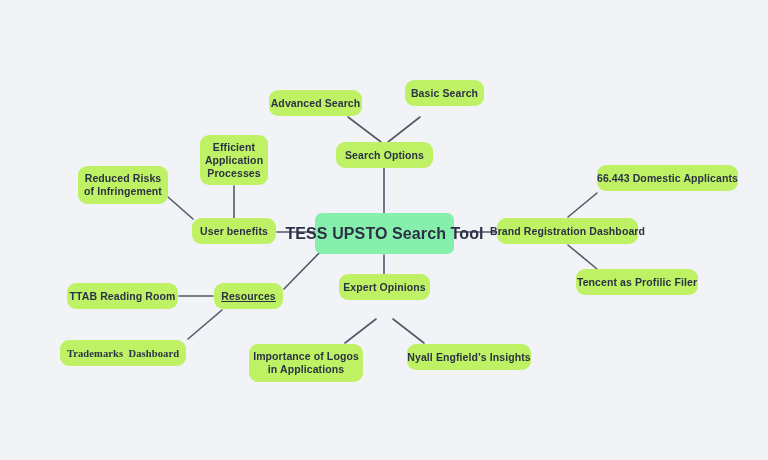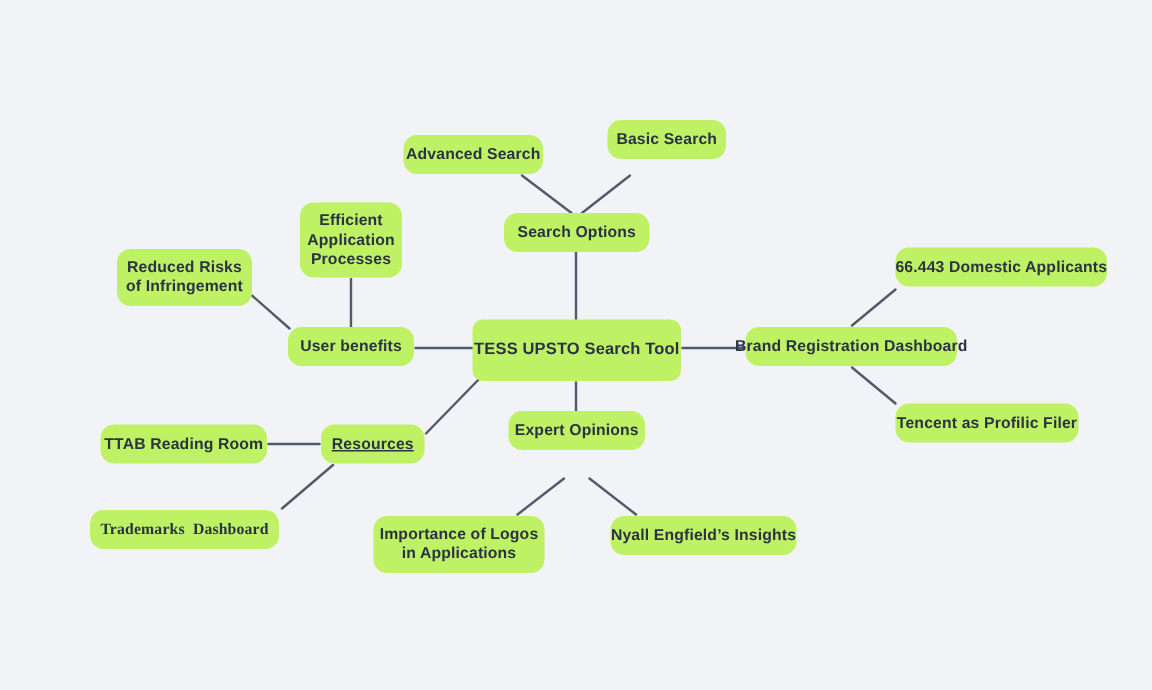--- a/index.html
+++ b/index.html
@@ -36,24 +36,24 @@
     line-height: 13px;
     letter-spacing: 0.1px;
     display: flex;
     align-items: center;
     justify-content: center;
     text-align: center;
     padding: 0 11px;
     white-space: pre;
   }
   .node.root {
-    background: #bef264;
+    background: #86efac;
     border-radius: 7px;
     color: #2b3245;
-    font-size: 11px;
+    font-size: 16px;
   }
 </style>
 </head>
 <body>
 
 <div id="canvas">
   <svg id="edges">
       <line x1="384" y1="213" x2="384" y2="168" stroke="#505a6b" stroke-width="1.6" stroke-linecap="round"></line>
       <line x1="381" y1="142" x2="348" y2="117" stroke="#505a6b" stroke-width="1.6" stroke-linecap="round"></line>
       <line x1="388" y1="142" x2="420" y2="117" stroke="#505a6b" stroke-width="1.6" stroke-linecap="round"></line>
@@ -76,21 +76,21 @@
       <div class="node" style="left: 269px; top: 90px; width: 93px; height: 26px;"><span>Advanced Search</span></div>
       <div class="node" style="left: 405px; top: 80px; width: 79px; height: 26px;"><span>Basic Search</span></div>
       <div class="node" style="left: 192px; top: 218px; width: 84px; height: 26px;"><span>User benefits</span></div>
       <div class="node" style="left: 200px; top: 135px; width: 68px; height: 50px;"><span>Efficient
 Application
 Processes</span></div>
       <div class="node" style="left: 78px; top: 166px; width: 90px; height: 38px;"><span>Reduced Risks
 of Infringement</span></div>
       <div class="node" style="left: 497px; top: 218px; width: 141px; height: 26px;"><span>Brand Registration Dashboard</span></div>
       <div class="node" style="left: 597px; top: 165px; width: 141px; height: 26px; justify-content: center;"><span>66.443 Domestic Applicants</span></div>
-      <div class="node" style="left: 597px; top: 269px; width: 122px; height: 26px;"><span>Tencent as Profilic Filer</span></div>
+      <div class="node" style="left: 576px; top: 269px; width: 122px; height: 26px;"><span>Tencent as Profilic Filer</span></div>
       <div class="node" style="left: 339px; top: 274px; width: 91px; height: 26px; text-align: right;"><span>Expert Opinions</span></div>
       <div class="node" style="left: 249px; top: 344px; width: 114px; height: 38px;"><span>Importance of Logos
 in Applications</span></div>
       <div class="node" style="left: 407px; top: 344px; width: 124px; height: 26px;"><span>Nyall Engfield’s Insights</span></div>
       <div class="node" style="left: 214px; top: 283px; width: 69px; height: 26px; text-decoration: underline;"><span>Resources</span></div>
       <div class="node" style="left: 67px; top: 283px; width: 111px; height: 26px;"><span>TTAB Reading Room</span></div>
       <div class="node" style="left: 60px; top: 340px; width: 126px; height: 26px; font-family: Liberation Serif, serif;"><span>Trademarks  Dashboard</span></div>
     </div>
 </div>
 

